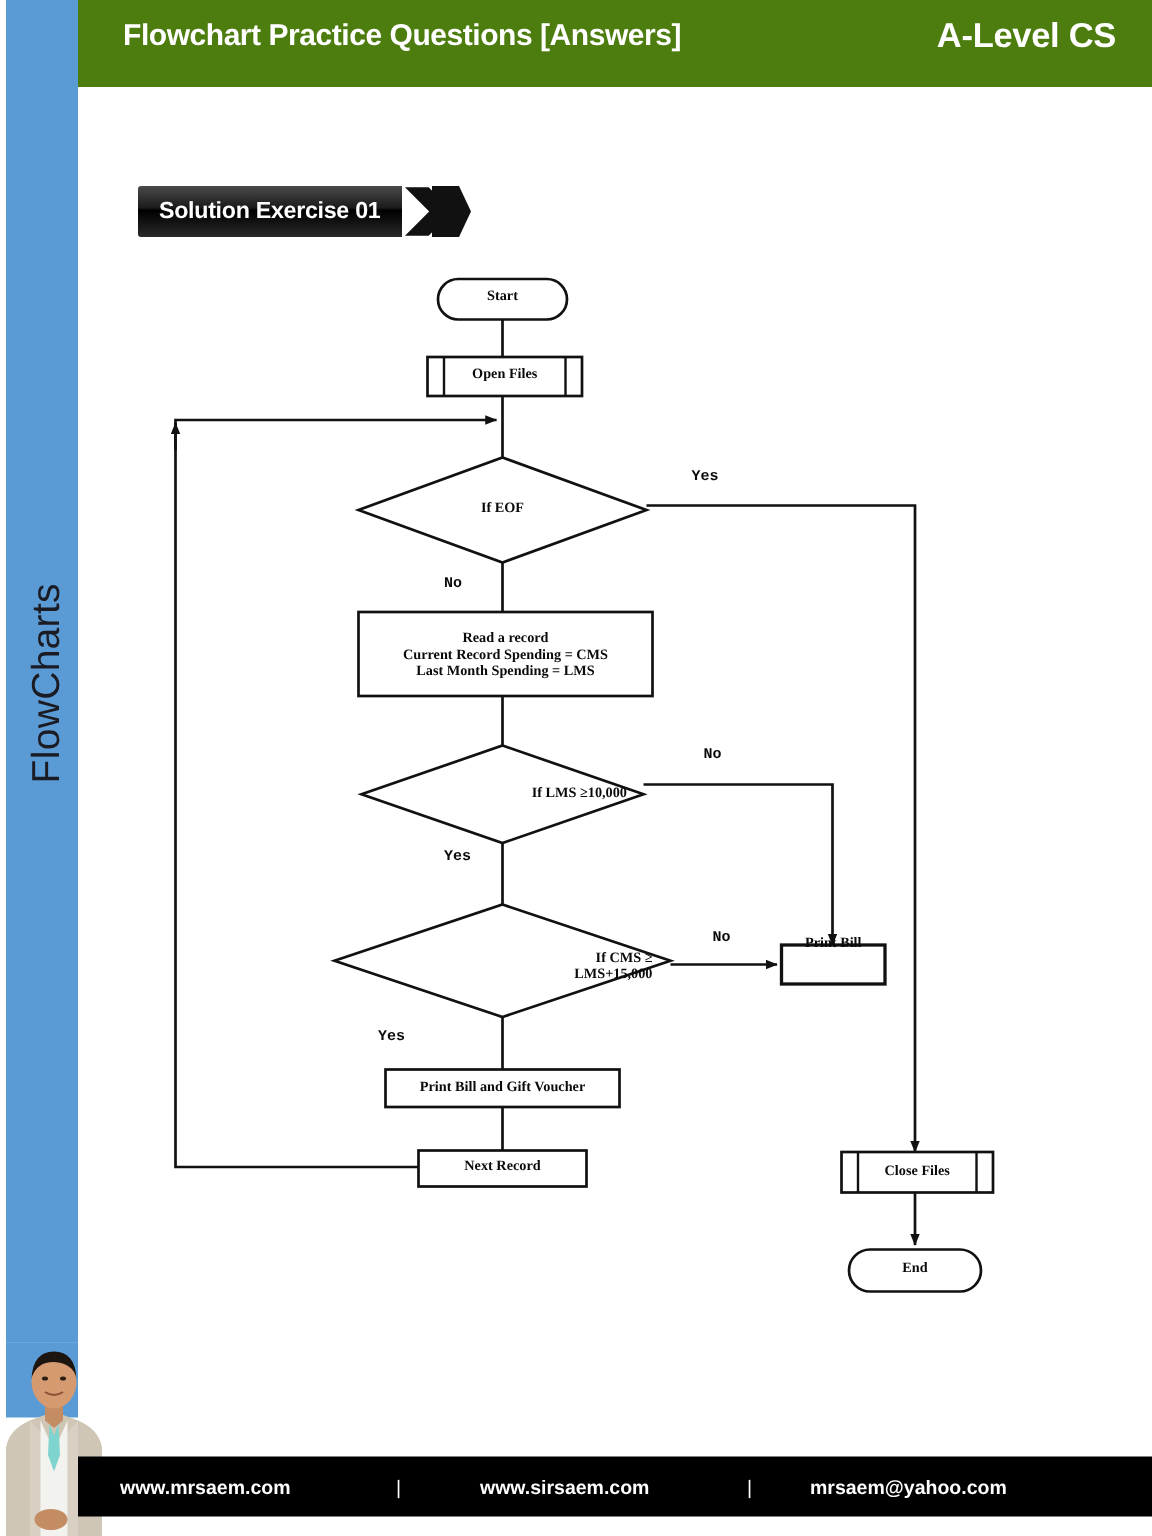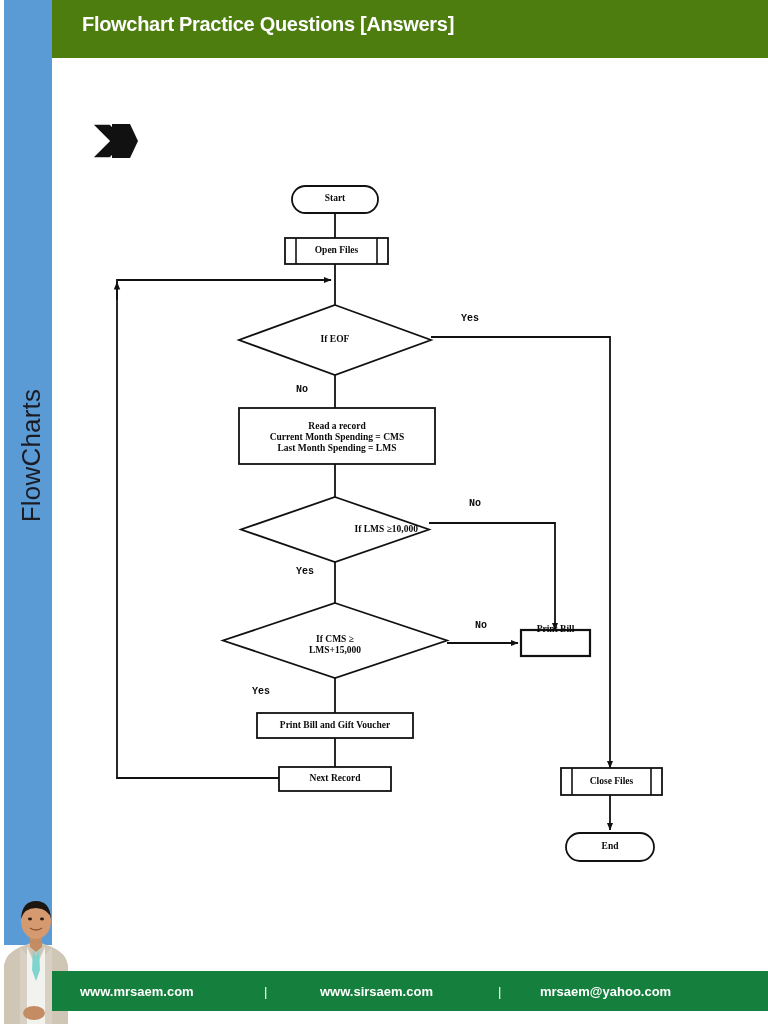--- a/index.html
+++ b/index.html
@@ -115,21 +115,21 @@
     left: 0px; top: 895px;
     width: 72px; height: 129px;
     overflow: hidden;
   }
 
   
   .footer {
     position: absolute;
     left: 52px; top: 971px;
     width: 716px; height: 40px;
-    background: #15803d;
+    background: #000000;
     display: flex;
     align-items: center;
   }
   .footer-item {
     font-size: 13px;
     font-weight: bold;
     color: #ffffff;
     white-space: nowrap;
   }
   .f1 { position: absolute; left: 28px; }
@@ -142,23 +142,27 @@
 <body>
 
 <div id="page">
 
   <div class="rail">
     <div class="rail-label">FlowCharts</div>
   </div>
 
   <div class="header">
     <div class="header-title">Flowchart Practice Questions [Answers]</div>
+    <div class="header-sub">A-Level CS</div>
   </div>
 
   <div class="banner">
+    <div class="banner-body">
+      <span class="banner-text">Solution Exercise 01</span>
+    </div>
     <div class="banner-arrow">
       <svg width="46" height="34" viewBox="0 0 46 34">
         <polygon points="0,0 18,0 35,17 18,34 0,34 17,17" fill="#111111"></polygon>
         <polygon points="0,0 18,0 35,17 18,34 0,34 17,17" fill="none" stroke="#ffffff" stroke-width="1.6"></polygon>
         <polygon points="20,0 38,0 46,17 38,34 20,34" fill="#111111"></polygon>
       </svg>
     </div>
   </div>
 
   <div class="chart">
@@ -229,27 +233,27 @@
     </svg>
 
     <div class="node-label fs10" style="left:292px; top:193px; width:86px;">Start</div>
 
     <div class="node-label fs10" style="left:285px; top:245px; width:103px;">Open Files</div>
 
     <div class="node-label fs10" style="left:239px; top:334px; width:192px;">If EOF</div>
 
     <div class="node-label fs10" style="left:239px; top:421px; width:196px; white-space:normal;">
       <div>Read a record</div>
-      <div>Current Month Spending = CMS</div>
+      <div>Current Record Spending = CMS</div>
       <div>Last Month Spending = LMS</div>
     </div>
 
     <div class="node-label fs10" style="left:230px; top:524px; width:188px;text-align:right;">If LMS ≥10,000</div>
 
-    <div class="node-label fs10" style="left:235px; top:634px; width:200px; white-space:normal;">
+    <div class="node-label fs10" style="left:235px; top:634px; width:200px; white-space:normal;text-align:right;">
       <div>If CMS ≥</div>
       <div>LMS+15,000</div>
     </div>
 
     <div class="node-label fs10" style="left:521px; top:624px; width:69px;">Print Bill</div>
 
     <div class="node-label fs10" style="left:257px; top:720px; width:156px;">Print Bill and Gift Voucher</div>
 
     <div class="node-label fs10" style="left:279px; top:773px; width:112px;">Next Record</div>
 

